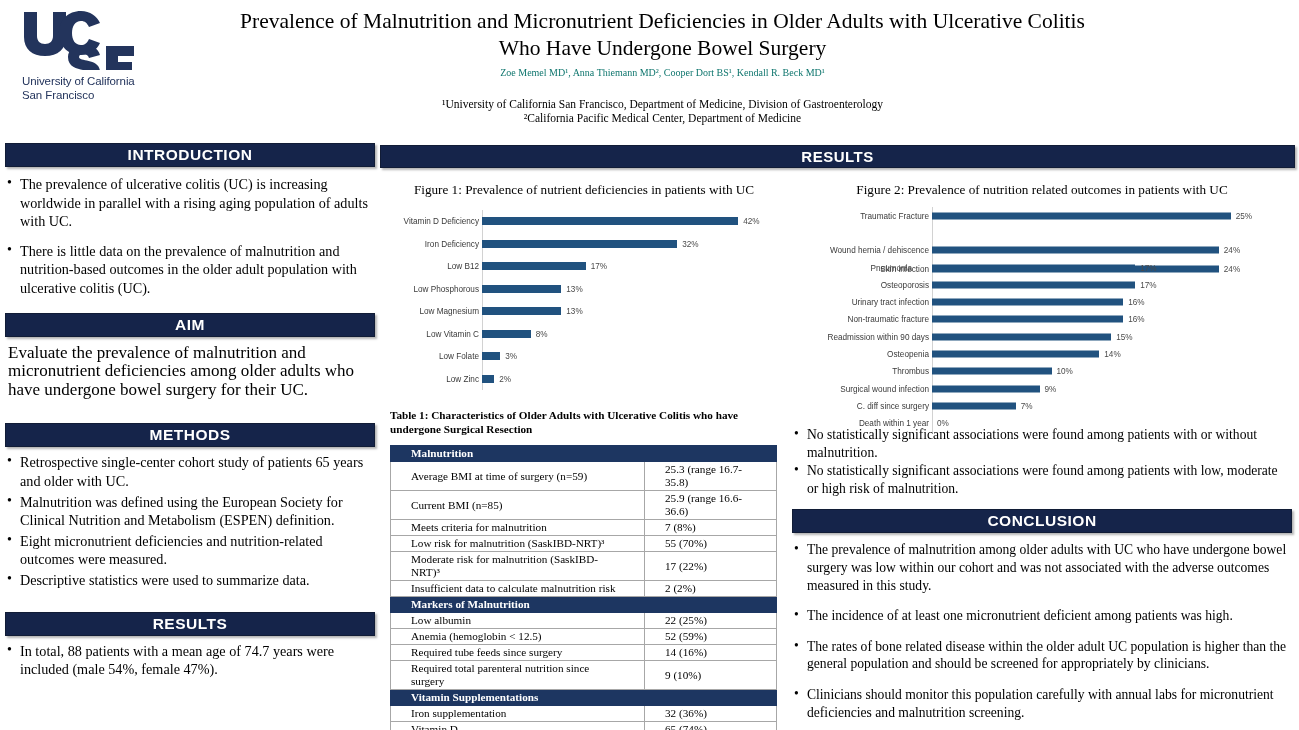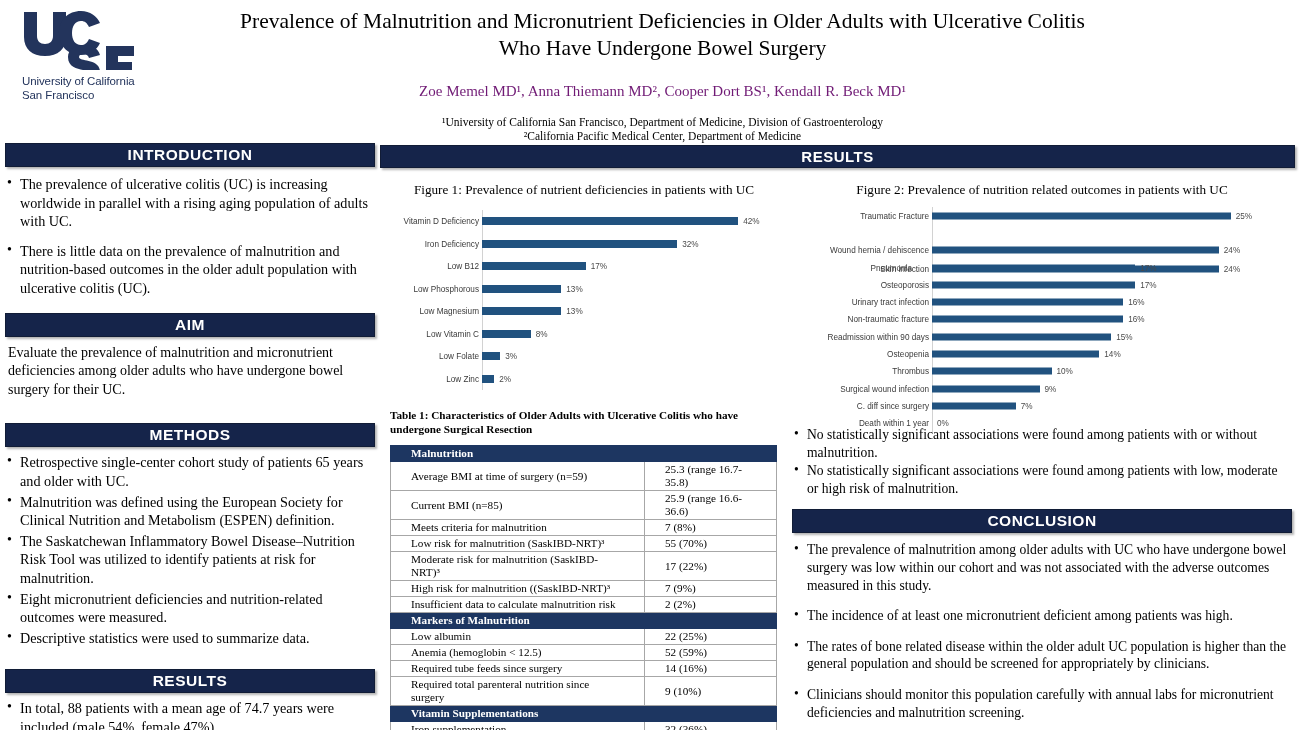--- a/index.html
+++ b/index.html
@@ -16,21 +16,21 @@
   .header { position: absolute; left: 0; top: 0; width: 1299px; height: 142px; }
   .logo-box { position: absolute; left: 22px; top: 10px; width: 150px; }
   .logo-mark { display:block; }
   .logo-sub {
     font-family: "Liberation Sans", sans-serif;
     font-size: 11.5px; line-height: 13.5px; color: #23345c;
     margin-top: 5px; letter-spacing: -0.1px;
   }
   .title-block { position: absolute; left: 185px; top: 8px; width: 955px; text-align: center; }
   .ptitle { font-size: 21.5px; line-height: 27px; color: #000; font-weight: normal; }
-  .pauthors { font-size: 15px; line-height: 20px; color: #701a75; margin-top: 19px; }
+  .pauthors { font-size: 10px; line-height: 20px; color: #0f766e; margin-top: 1px; }
   .paffil { font-size: 11.5px; line-height: 14px; color: #000; margin-top: 14px; }
 
   
   .sec-bar {
     background: #15244a;
     border: 1px solid #111c36;
     box-shadow: 2px 2px 2px rgba(120,120,120,0.55);
     color: #ffffff;
     font-family: "Liberation Sans", sans-serif;
     font-weight: bold;
@@ -43,21 +43,21 @@
   .col-left .sec-bar { height: 24px; line-height: 22px; font-size: 15.5px; }
   ul.bul { list-style: none; margin: 6px 0 0 0; padding: 0; }
   ul.bul li {
     position: relative; padding-left: 15px; margin-bottom: 2px;
     font-size: 14.2px; line-height: 18.6px;
   }
   ul.bul li:before {
     content: "\2022"; position: absolute; left: 2px; top: -1px; font-size: 14px;
   }
   ul.bul.spaced li { margin-bottom: 11px; }
-  p.plain { margin: 7px 0 0 0; font-size: 14px; line-height: 18.6px; padding: 0 3px; }
+  p.plain { margin: 7px 0 0 0; font-size: 17px; line-height: 18.6px; padding: 0 3px; }
 
   
   .results-bar {
     position: absolute; left: 380px; top: 145px; width: 915px; height: 23px;
     line-height: 21px; font-size: 15px;
   }
 
   
   .fig-cap { font-size: 13.2px; color: #000; text-align: center; }
 
@@ -149,21 +149,20 @@
       <li>There is little data on the prevalence of malnutrition and nutrition-based outcomes in the older adult population with ulcerative colitis (UC).</li>
     </ul>
 
     <div class="sec-bar" style="margin-top:15px;">AIM</div>
     <p class="plain">Evaluate the prevalence of malnutrition and micronutrient deficiencies among older adults who have undergone bowel surgery for their UC.</p>
 
     <div class="sec-bar" style="margin-top:24px;">METHODS</div>
     <ul class="bul">
       <li>Retrospective single-center cohort study of patients 65 years and older with UC.</li>
       <li>Malnutrition was defined using the European Society for Clinical Nutrition and Metabolism (ESPEN) definition.</li>
-      <li>The Saskatchewan Inflammatory Bowel Disease–Nutrition Risk Tool was utilized to identify patients at risk for malnutrition.</li>
       <li>Eight micronutrient deficiencies and nutrition-related outcomes were measured.</li>
       <li>Descriptive statistics were used to summarize data.</li>
     </ul>
 
     <div class="sec-bar" style="margin-top:22px;">RESULTS</div>
     <ul class="bul">
       <li>In total, 88 patients with a mean age of 74.7 years were included (male 54%, female 47%).</li>
 
     </ul>
   </div>
@@ -310,24 +309,20 @@
           </tr>
           <tr>
             <td>Low risk for malnutrition (SaskIBD-NRT)³</td>
             <td class="c2">55 (70%)</td>
           </tr>
           <tr>
             <td>Moderate risk for malnutrition (SaskIBD-NRT)³</td>
             <td class="c2">17 (22%)</td>
           </tr>
           <tr>
-            <td>High risk for malnutrition ((SaskIBD-NRT)³</td>
-            <td class="c2">7 (9%)</td>
-          </tr>
-          <tr>
             <td>Insufficient data to calculate malnutrition risk</td>
             <td class="c2">2 (2%)</td>
           </tr>
           <tr class="grp">
             <td>Markers of Malnutrition</td>
             <td class="c2"></td>
           </tr>
           <tr>
             <td>Low albumin</td>
             <td class="c2">22 (25%)</td>

